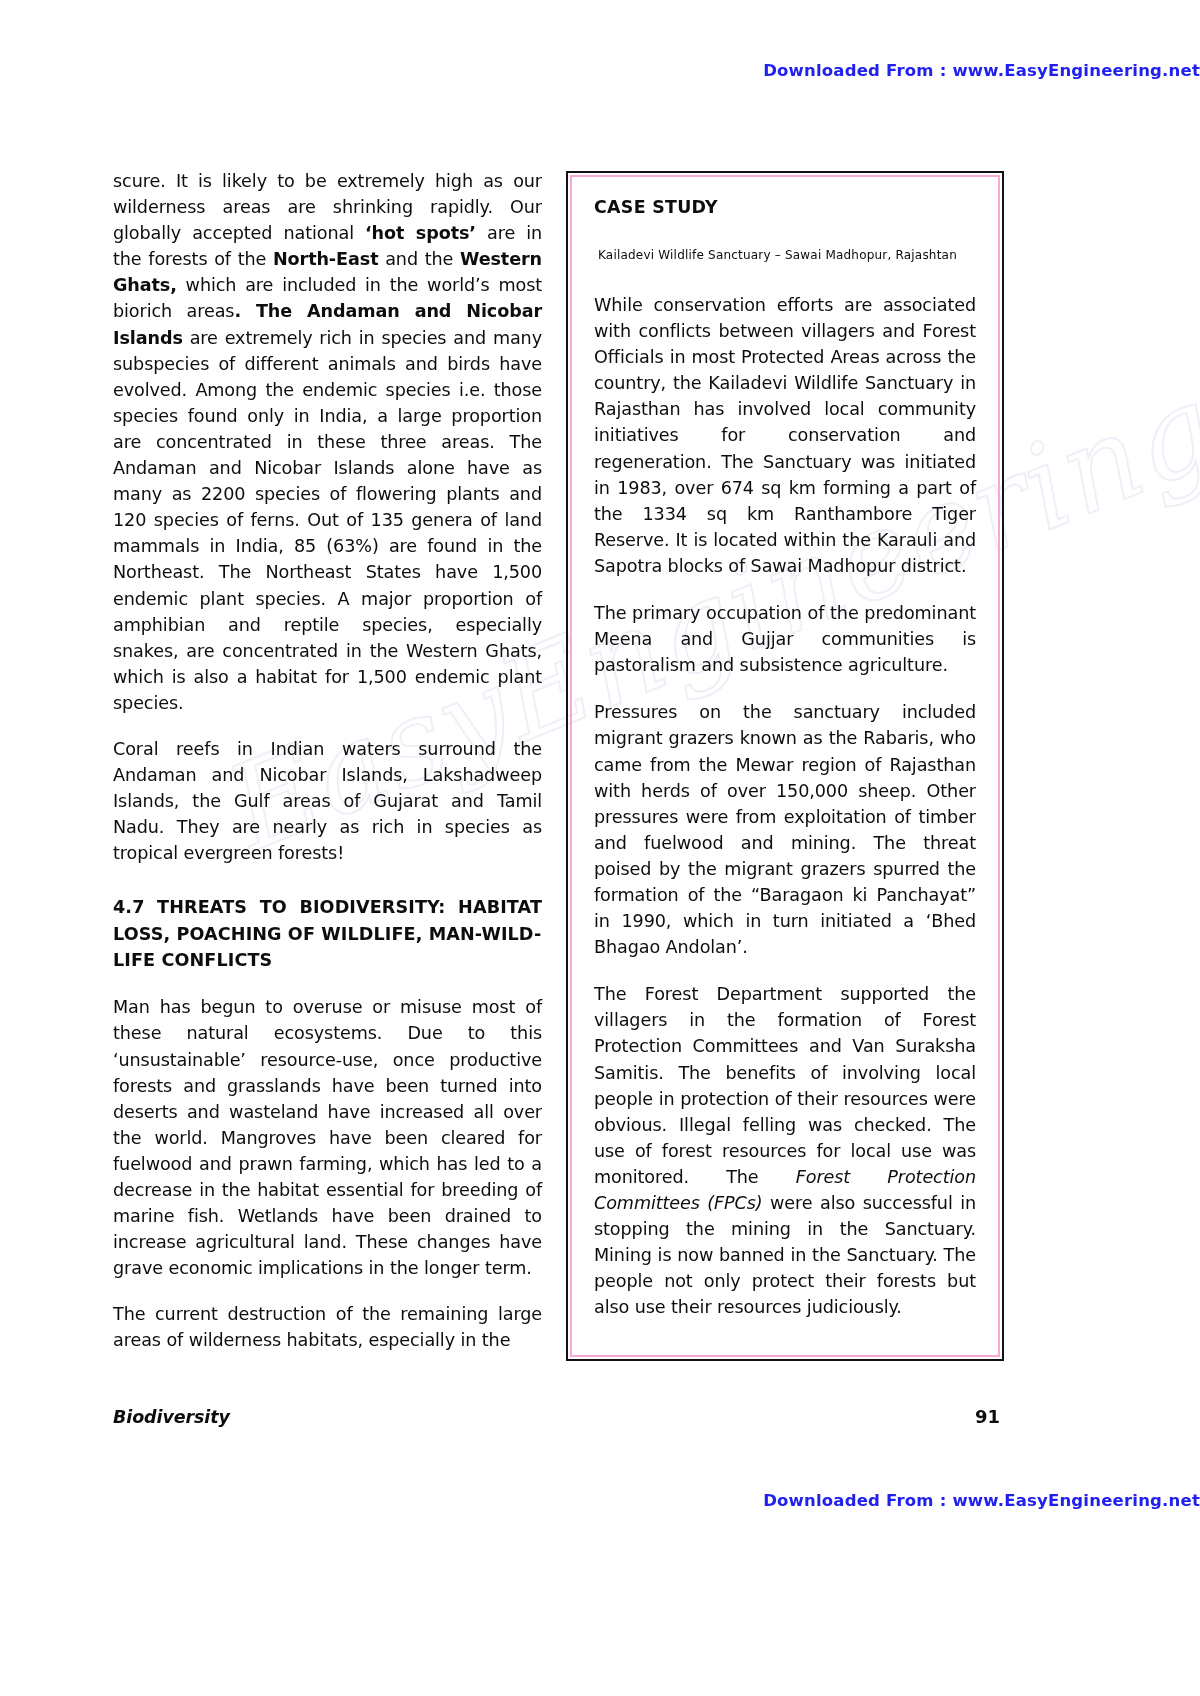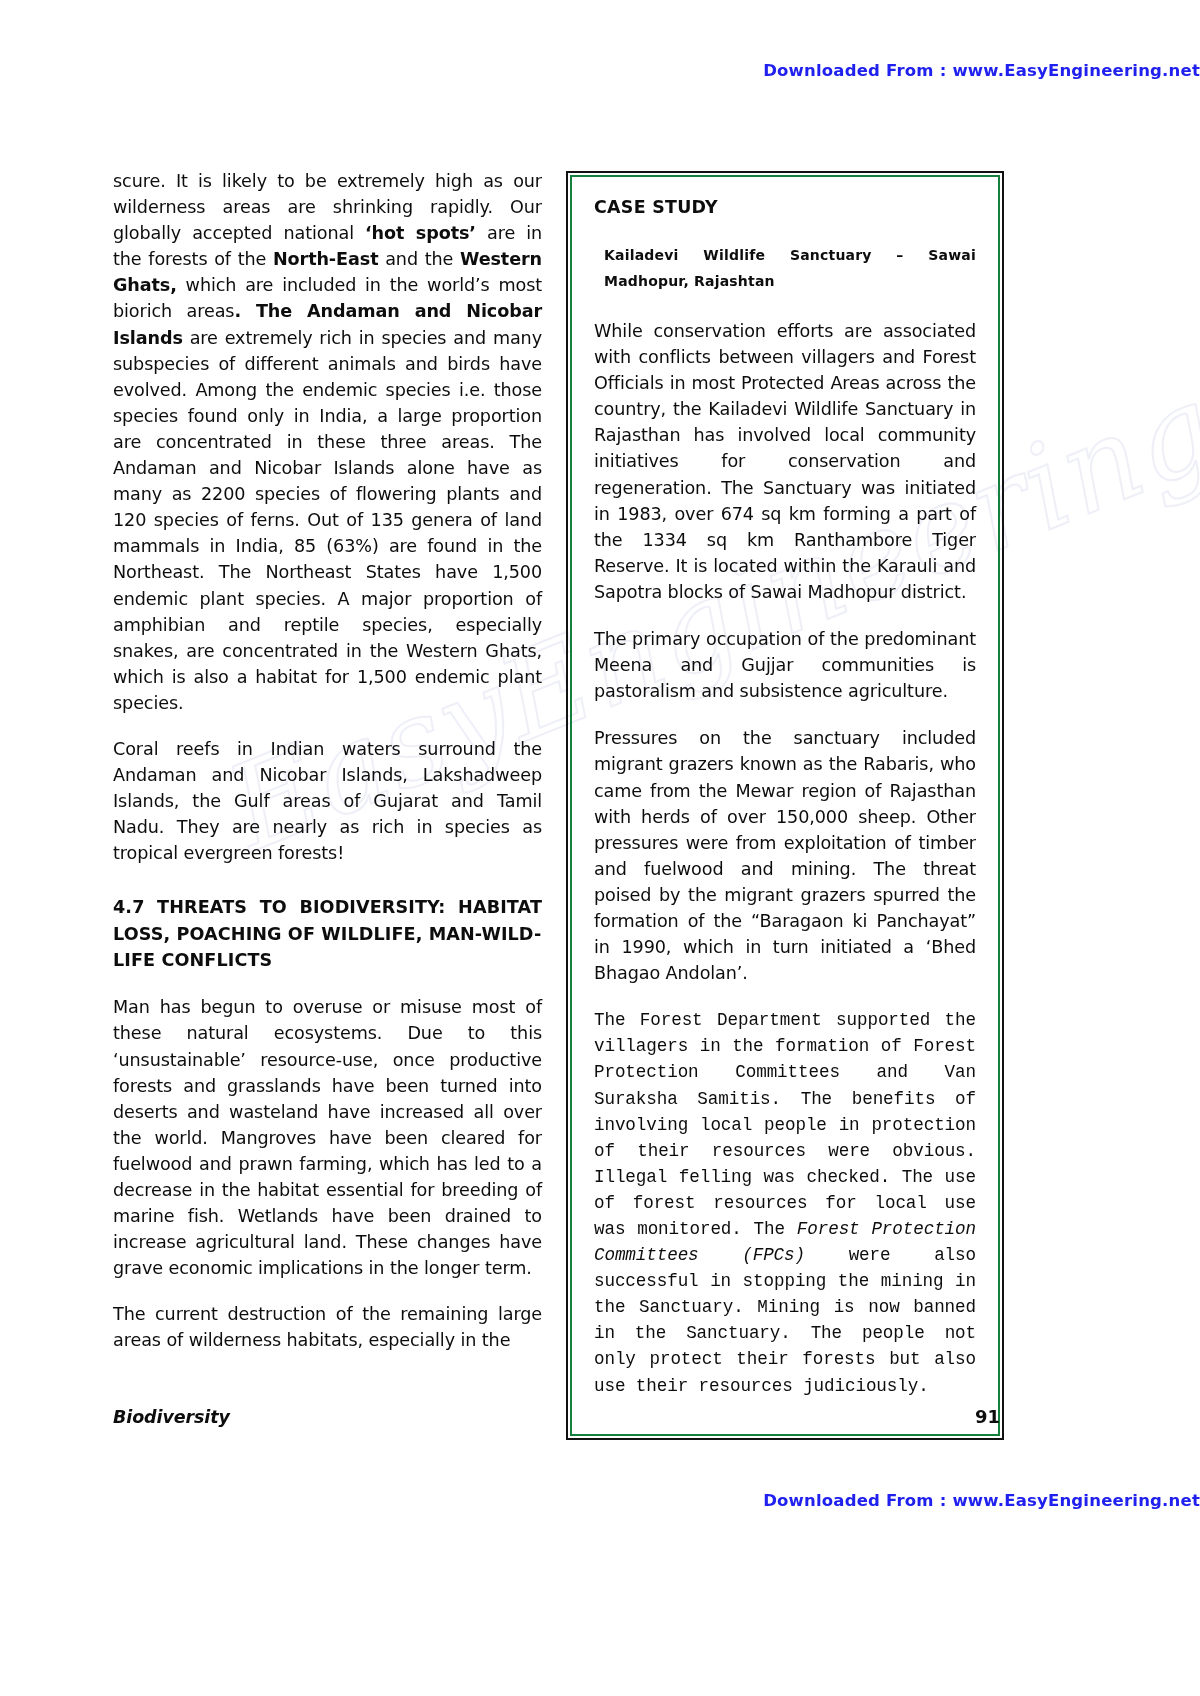--- a/index.html
+++ b/index.html
@@ -113,44 +113,44 @@
   b.strong { font-weight: bold; }
   i.ital { font-style: italic; }
 
   
   .case-box {
     position: absolute;
     left: 0;
     top: 7px;
     width: 430px;
     box-sizing: border-box;
-    border: 2px solid #15803d;
+    border: 2px solid #f9a8d4;
     outline: 2px solid #111111;
     outline-offset: 2px;
     background: transparent;
     padding: 20px 22px 26px 22px;
   }
   .case-title {
     margin: 0 0 25px 0;
     font-size: 17.4px;
     font-weight: bold;
     letter-spacing: 0.3px;
   }
   .case-subtitle {
-    margin: 0 0 24px 10px;
-    font-size: 14px;
-    font-weight: bold;
+    margin: 0 0 24px 4px;
+    font-size: 12px;
+    font-weight: normal;
     line-height: 26px;
     text-align: justify;
     letter-spacing: 0.2px;
   }
   .case-box p.body {
     margin-bottom: 21px;
   }
-  .case-box p.body:last-child { margin-bottom: 9px; font-family: Liberation Mono, monospace; }
+  .case-box p.body:last-child { margin-bottom: 9px; }
 
   
   .page-footer {
     position: absolute;
     left: 113px;
     top: 1406px;
     width: 887px;
     display: flex;
     justify-content: space-between;
     align-items: baseline;

